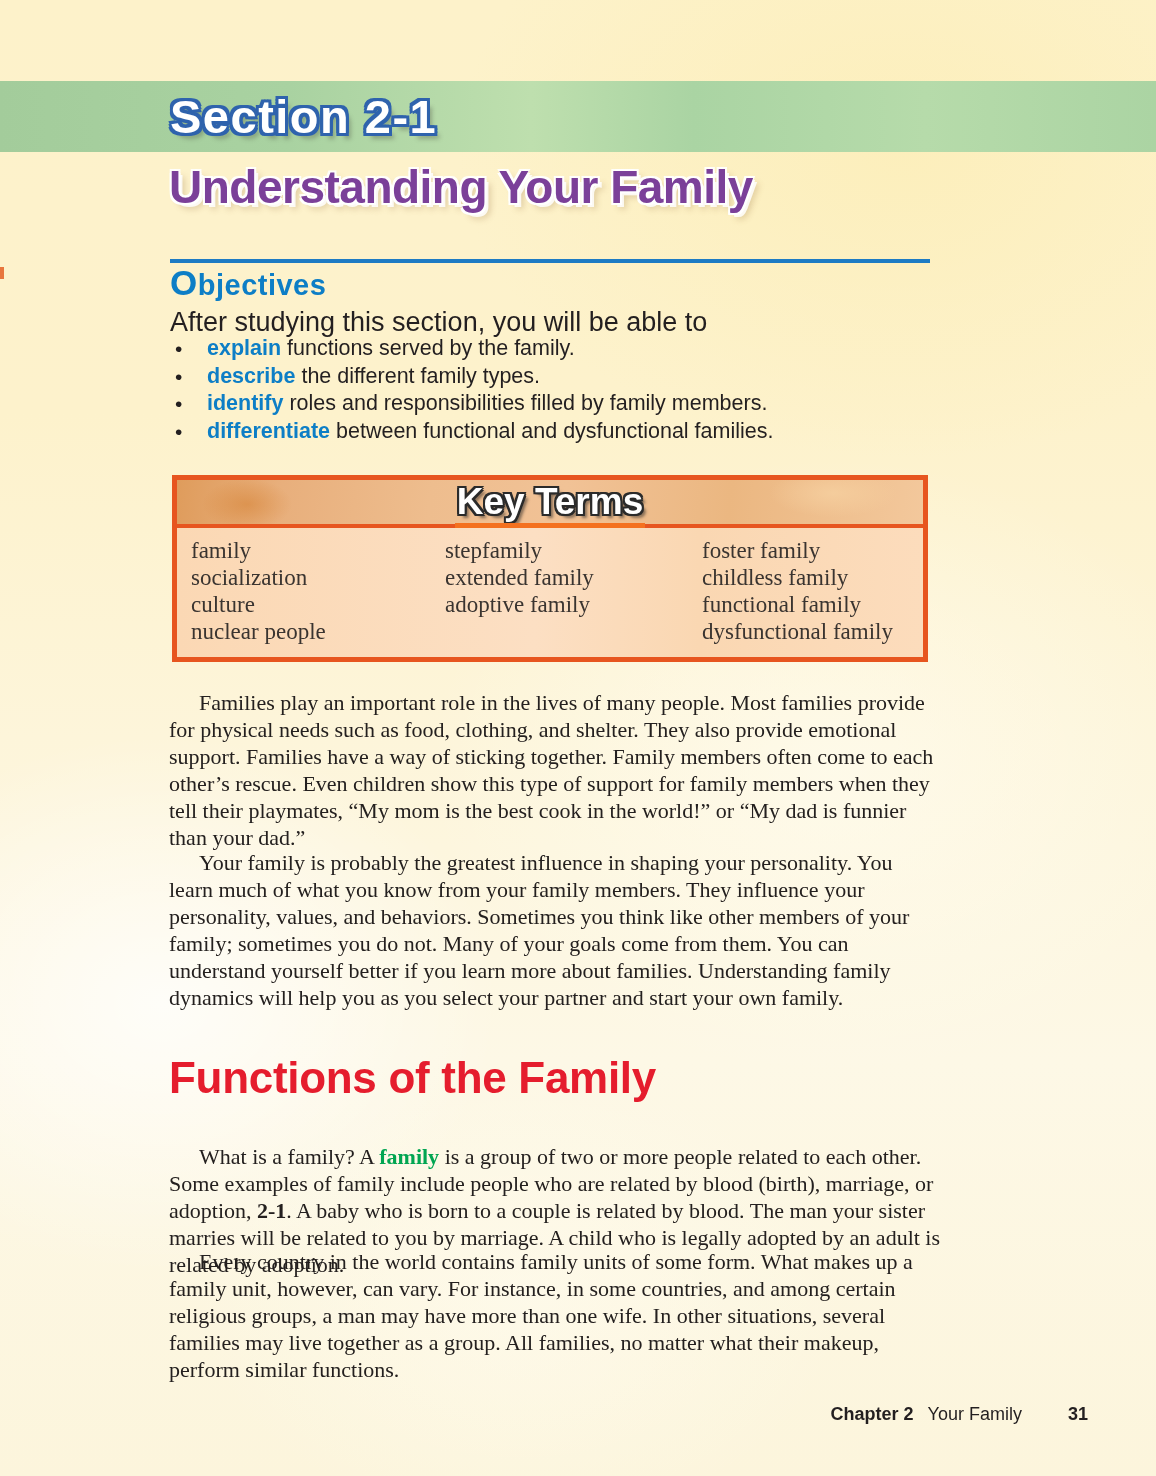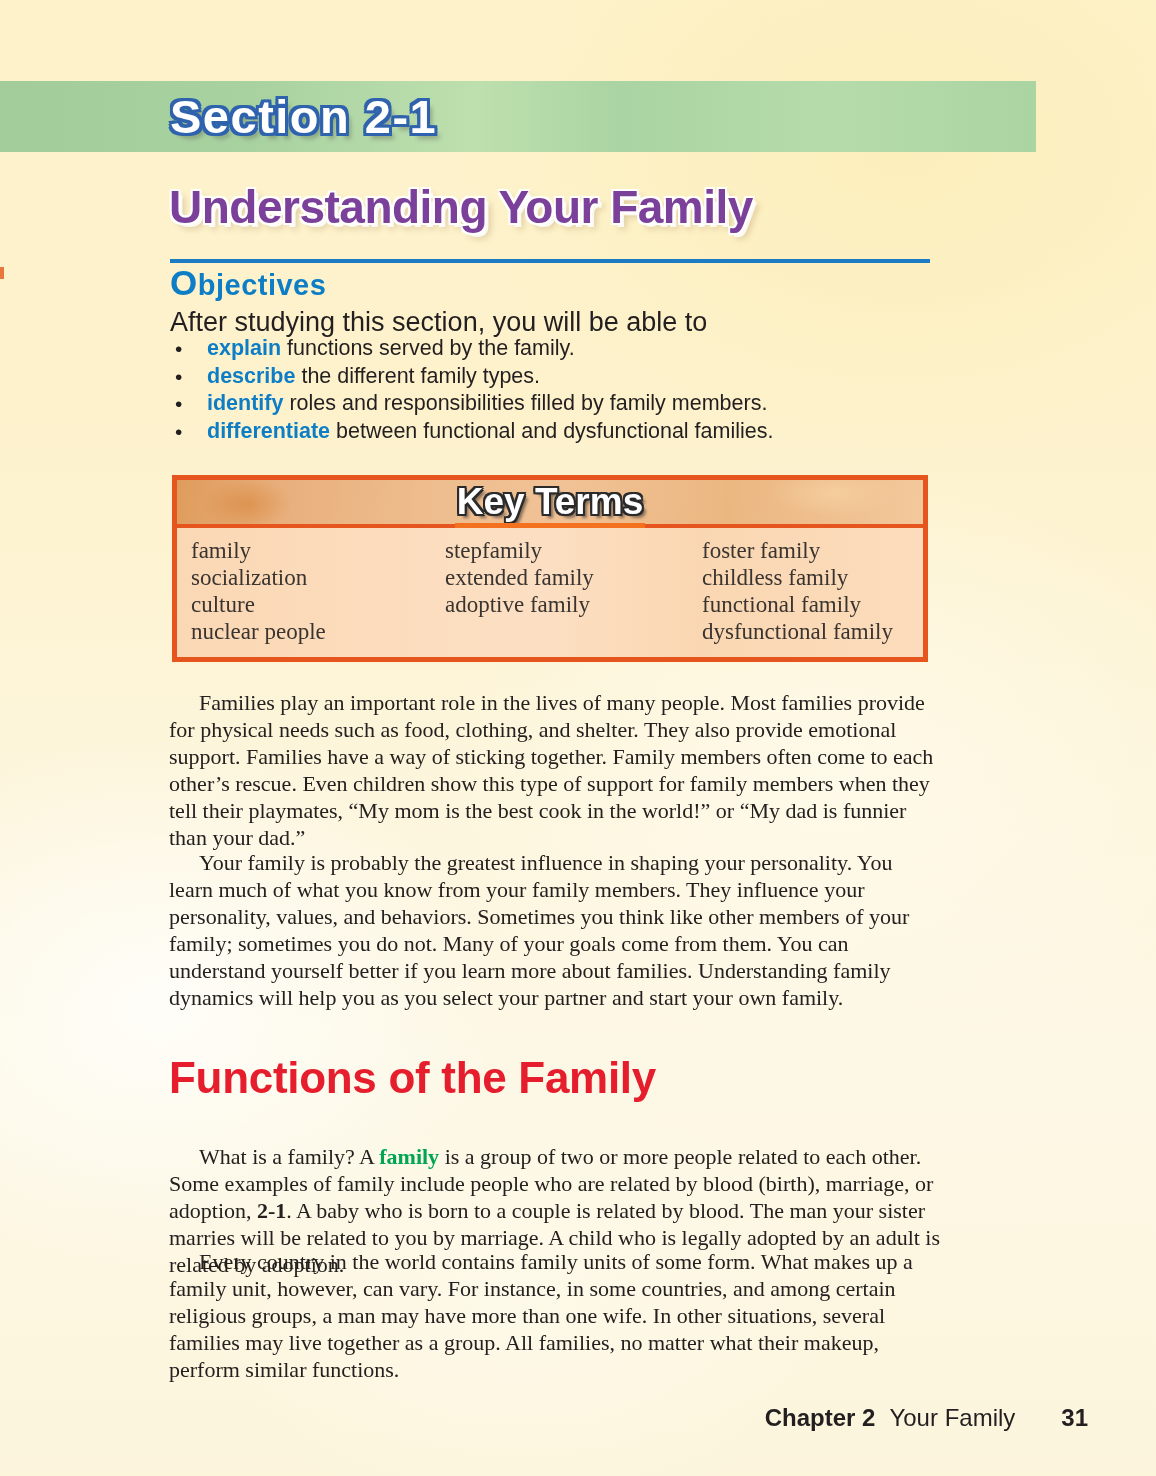--- a/index.html
+++ b/index.html
@@ -8,37 +8,37 @@
     font-family:"Liberation Serif",serif;
     background:
       radial-gradient(55% 30% at 78% 10%, rgba(252,238,185,0.85), rgba(252,238,185,0) 70%),
       radial-gradient(45% 28% at 14% 68%, rgba(255,255,255,0.75), rgba(255,255,255,0) 65%),
       radial-gradient(50% 30% at 72% 52%, rgba(255,253,242,0.6), rgba(255,253,242,0) 70%),
       radial-gradient(40% 22% at 45% 88%, rgba(255,252,240,0.55), rgba(255,252,240,0) 70%),
       linear-gradient(180deg,#fdf2ca 0%,#fdf2cc 28%,#fdf5da 50%,#fdf8e6 72%,#fcf5dc 100%);
   }
   
   .band{
-    position:absolute; left:0; top:81px; width:1036px; height:71px;
+    position:absolute; left:0; top:81px; width:1156px; height:71px;
     background:linear-gradient(90deg,#a3cc9b 0%,#a9d2a1 25%,#bedfae 46%,#aad4a3 60%,#b6dbaa 80%,#abd4a3 100%);
   }
   .section-label{
     position:absolute; left:170px; top:-2px; height:71px; line-height:75px; margin:0;
     font-family:"Liberation Sans",sans-serif; font-weight:bold; font-size:47px; letter-spacing:1.5px;
     color:#ffffff;
     text-shadow:
       -2px -2px 0 #2f63ad, 0 -3px 0 #2f63ad, 2px -2px 0 #2f63ad,
       -3px 0 0 #2f63ad, 3px 0 0 #2f63ad,
       -2px 2px 0 #2f63ad, 0 3px 0 #2f63ad, 2px 2px 0 #2f63ad,
       3px 3px 0 #2f63ad, -3px 3px 0 #2f63ad, 3px -3px 0 #2f63ad, -3px -3px 0 #2f63ad,
       5px 6px 4px rgba(95,105,85,0.45);
   }
   
   .page-title{
-    position:absolute; left:169px; top:180px; margin:0;
+    position:absolute; left:169px; top:160px; margin:0;
     font-family:"Liberation Sans",sans-serif; font-weight:bold; font-size:46px; letter-spacing:-0.5px;
     color:#7b4099;
     text-shadow:-2px -2px 0 rgba(255,255,255,0.9), 2px -2px 0 rgba(255,255,255,0.9),
                 -2px 2px 0 #ffffff, 2px 2px 0 #ffffff, 4px 4px 0 rgba(255,255,255,0.85),
                 6px 6px 6px rgba(150,110,60,0.30);
   }
   .blue-rule{position:absolute; left:170px; top:259px; width:760px; height:4px; background:#1d7bc4;}
   .red-tick{position:absolute; left:0; top:267px; width:4px; height:12px; background:#e8763d;}
   
   .obj-heading{
@@ -100,21 +100,21 @@
   .term-green{font-weight:bold; color:#00a551;}
   .bold-ref{font-weight:bold;}
   .fun-heading{
     position:absolute; left:169px; top:1053px; margin:0;
     font-family:"Liberation Sans",sans-serif; font-weight:bold; font-size:44px; letter-spacing:-0.3px;
     color:#e51d2d;
   }
   
   .footer{
     position:absolute; left:170px; top:1404px; width:918px; text-align:right;
-    font-family:"Liberation Sans",sans-serif; font-size:24px; color:#231f20;
+    font-family:"Liberation Sans",sans-serif; font-size:18px; color:#231f20;
   }
   .f-bold{font-weight:bold;}
   .f-title{margin-left:14px;}
   .f-page{margin-left:46px;}
 </style>
 </head>
 <body>
 
 <div class="page">
 

